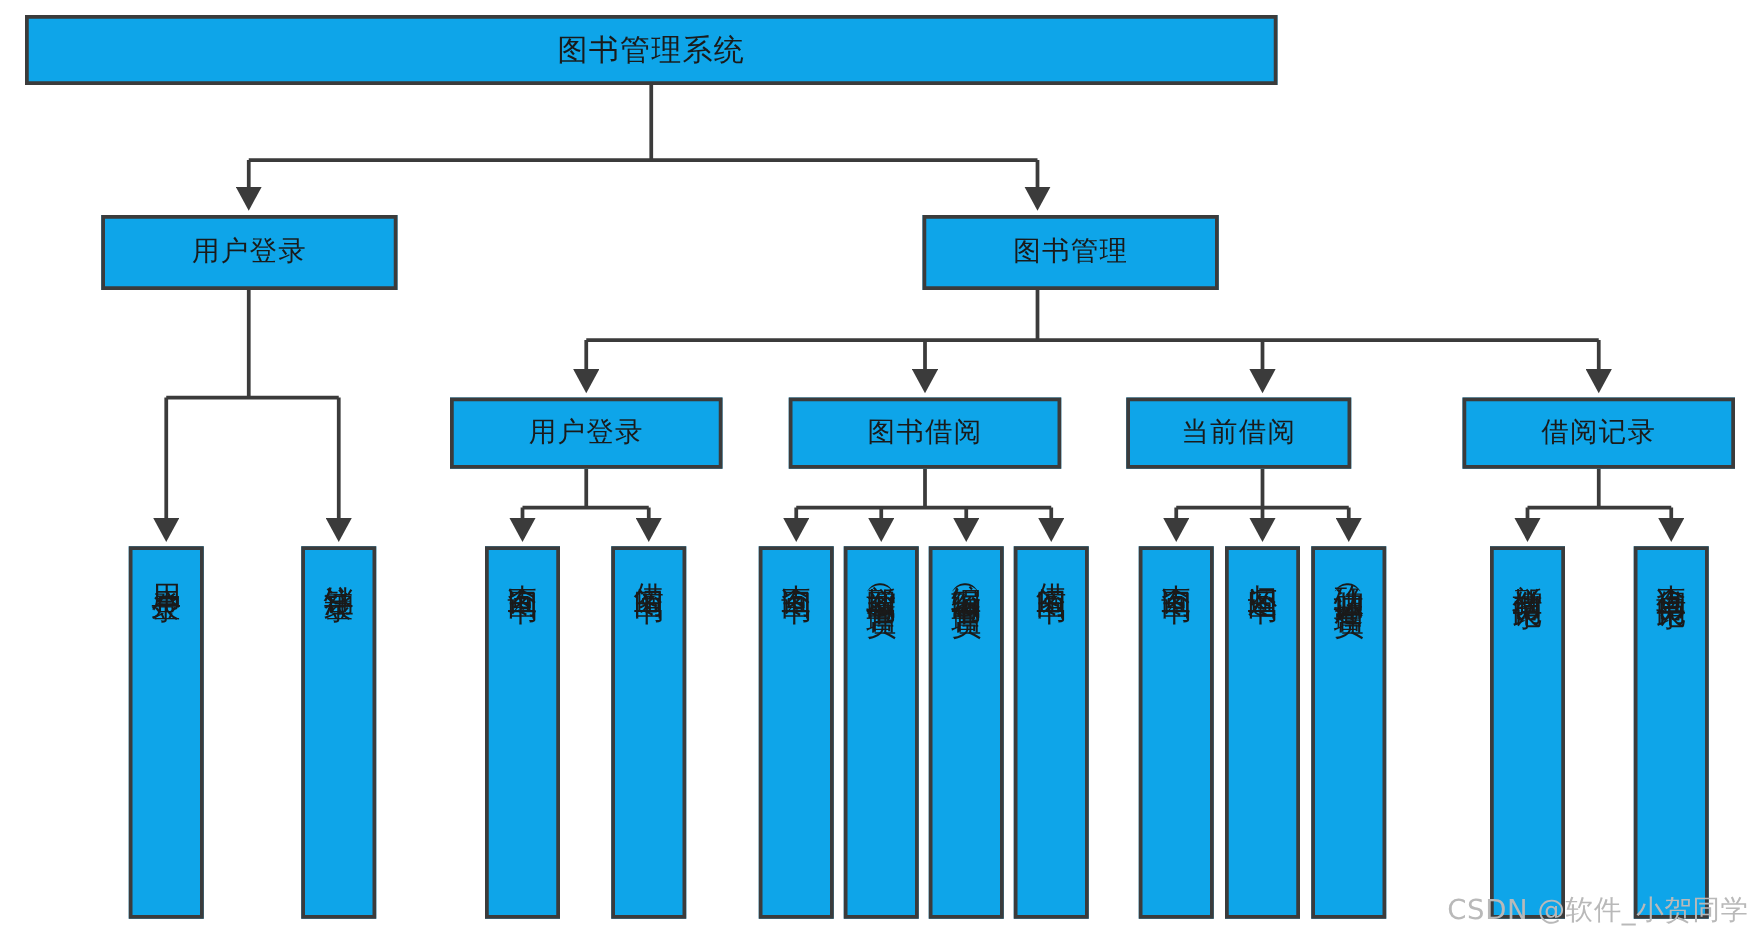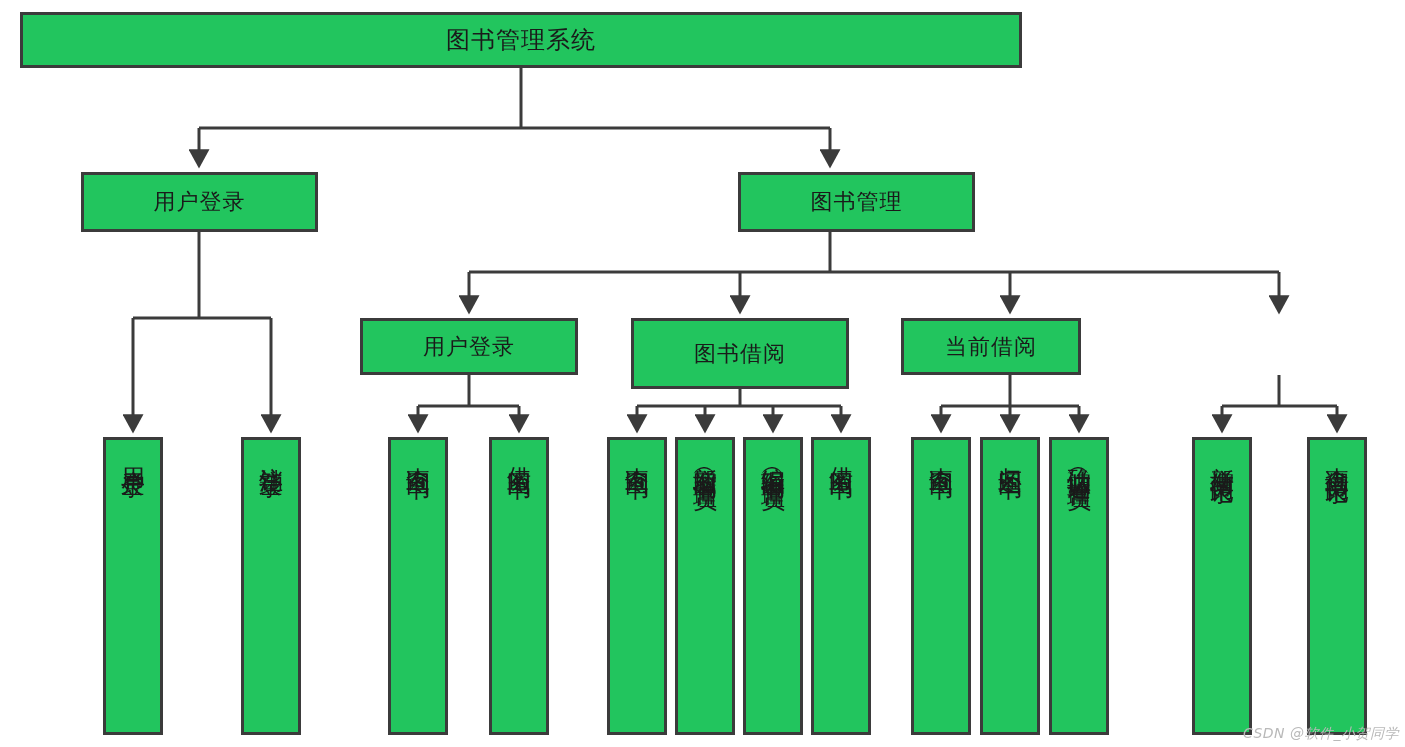--- a/index.html
+++ b/index.html
@@ -22,21 +22,21 @@
   svg.wires {
     position: absolute;
     left: 0;
     top: 0;
     width: 1405px;
     height: 747px;
   }
   .node {
     position: absolute;
     box-sizing: border-box;
-    background: #22c55e;
+    background: #0ea5e9;
     border: 3px solid #3b3b3b;
     display: flex;
     align-items: center;
     justify-content: center;
     color: #1a1a1a;
     z-index: 3;
   }
   .node .label {
     display: block;
     text-align: center;
@@ -58,26 +58,25 @@
     line-height: 1.0;
     white-space: nowrap;
   }
   .node.root .label {
     font-size: 24px;
   }
   .watermark {
     position: absolute;
     right: 6px;
     bottom: 4px;
-    font-size: 14px;
+    font-size: 22px;
     color: #b9b9b9;
     letter-spacing: 0.5px;
     z-index: 5;
     white-space: nowrap;
-    font-style: italic;
   }
 </style>
 </head>
 <body>
 
 <div id="diagram-root">
 
   <svg class="wires" viewBox="0 0 1405 747" xmlns="http://www.w3.org/2000/svg">
     <defs>
       <marker id="arrow" viewBox="0 0 12 12" refX="9" refY="6" markerWidth="7" markerHeight="7" orient="auto-start-reverse">
@@ -137,28 +136,31 @@
   </div>
 
   <div class="node horizontal" style="left:711px; top:172px; width:237px; height:60px;margin-left:27px;">
     <span class="label">图书管理</span>
   </div>
 
   <div class="node horizontal" style="left:360px; top:318px; width:218px; height:57px;">
     <span class="label">用户登录</span>
   </div>
 
-  <div class="node horizontal" style="left:631px; top:318px; width:218px; height:71px;">
+  <div class="node horizontal" style="left:631px; top:318px; width:218px; height:57px;">
     <span class="label">图书借阅</span>
   </div>
 
   <div class="node horizontal" style="left:901px; top:318px; width:180px; height:57px;">
     <span class="label">当前借阅</span>
   </div>
 
+  <div class="node horizontal" style="left:1170px; top:318px; width:218px; height:57px;">
+    <span class="label">借阅记录</span>
+  </div>
 
   <div class="node vertical" style="left:103px; top:437px; width:60px; height:298px;">
     <span class="label">用户登录</span>
   </div>
   <div class="node vertical" style="left:241px; top:437px; width:60px; height:298px;">
     <span class="label">注销登录</span>
   </div>
 
   <div class="node vertical" style="left:388px; top:437px; width:60px; height:298px;">
     <span class="label">查询图书</span>

